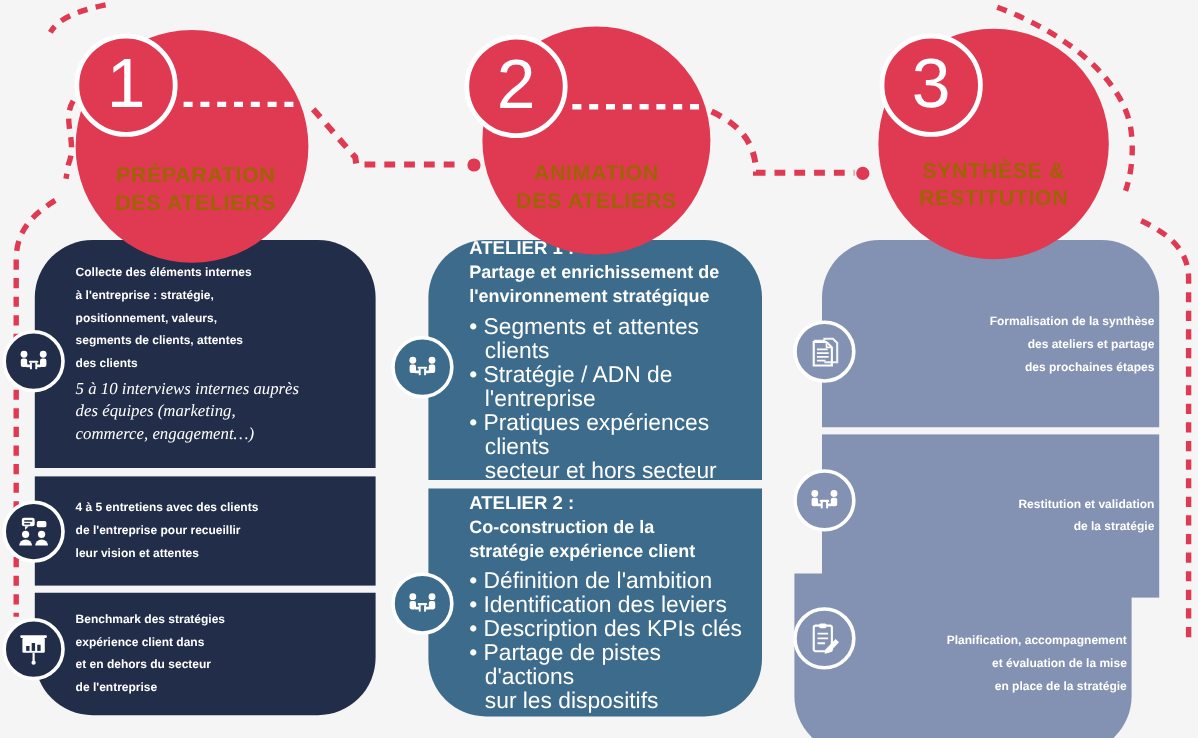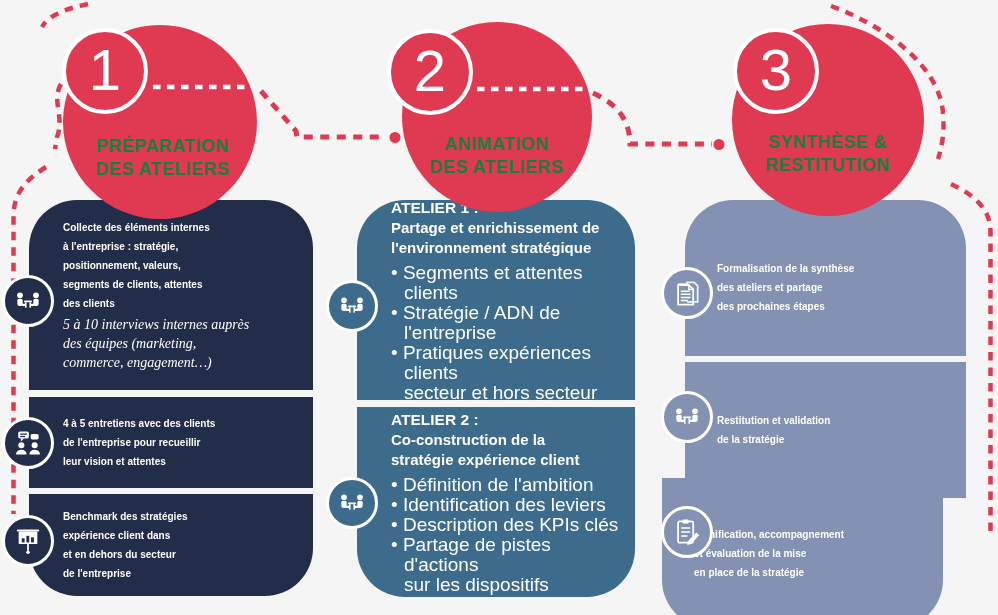--- a/index.html
+++ b/index.html
@@ -7,21 +7,21 @@
   body { font-family:"Liberation Sans","DejaVu Sans",sans-serif; background:#f5f5f6; }
   .stage { position:relative; width:998px; height:615px; overflow:hidden; background:#f5f5f6; }
 
   svg.decor { position:absolute; left:0; top:0; width:998px; height:615px; pointer-events:none; }
   svg.decor-back { z-index:1; }
   svg.decor-front { z-index:6; }
 
   .card { position:absolute; z-index:2; display:flex; flex-direction:column; justify-content:center; color:#fff; }
   .navy  { background:#222d4a; }
   .steel { background:#3c6b8b; }
-  .slate { background:#8392b2; }
+  .slate { background:#8392b2;text-align:right; }
 
   .c11 { left:29px;  top:200px; width:284px; height:190px; border-radius:48px 48px 0 0; }
   .c12 { left:29px;  top:397px; width:284px; height:91px; }
   .c13 { left:29px;  top:494px; width:284px; height:102px;  border-radius:0 0 48px 48px; }
   .c21 { left:357px; top:200px; width:278px; height:200px; border-radius:48px 48px 0 0; }
   .c22 { left:357px; top:407px; width:278px; height:190px; border-radius:0 0 48px 48px; }
   .c31 { left:685px; top:200px; width:281px; height:156px; border-radius:48px 48px 0 0; }
   .c32 { left:685px; top:362px; width:281px; height:136px; }
   .c33 { left:662px; top:478px; width:281px; height:150px; border-radius:0 0 48px 48px; }
   .ml { white-space:pre-line; }
@@ -47,21 +47,21 @@
   .circ1 { left:63px;  top:25px; width:194px; height:194px; }
   .circ2 { left:402px; top:22px; width:190px; height:190px; }
   .circ3 { left:732px; top:24px; width:192px; height:192px; }
 
   .numcircle { position:absolute; z-index:5; width:86px; height:86px; border-radius:50%;
                background:#e03a52; border:4px solid #fff; display:flex; align-items:center;
                justify-content:center; color:#fff; font-size:58px; font-weight:400; }
   .n1 { left:62px;  top:28px; } .n2 { left:387px; top:29px; } .n3 { left:733px; top:28px; }
   .numcircle span { transform:translateY(-2px); }
 
-  .ctitle { position:absolute; z-index:5; color:#15803d; text-align:center; font-weight:600;
+  .ctitle { position:absolute; z-index:5; color:#a16207; text-align:center; font-weight:600;
             font-size:18px; line-height:23px; letter-spacing:0.4px; white-space:pre-line; }
   .t1 { left:63px;  top:135px; width:200px; }
   .t2 { left:402px; top:133px; width:190px; }
   .t3 { left:732px; top:131px; width:192px; }
 
   .icon-svg { width:32px; height:32px; }
 </style>
 </head>
 <body>
 

